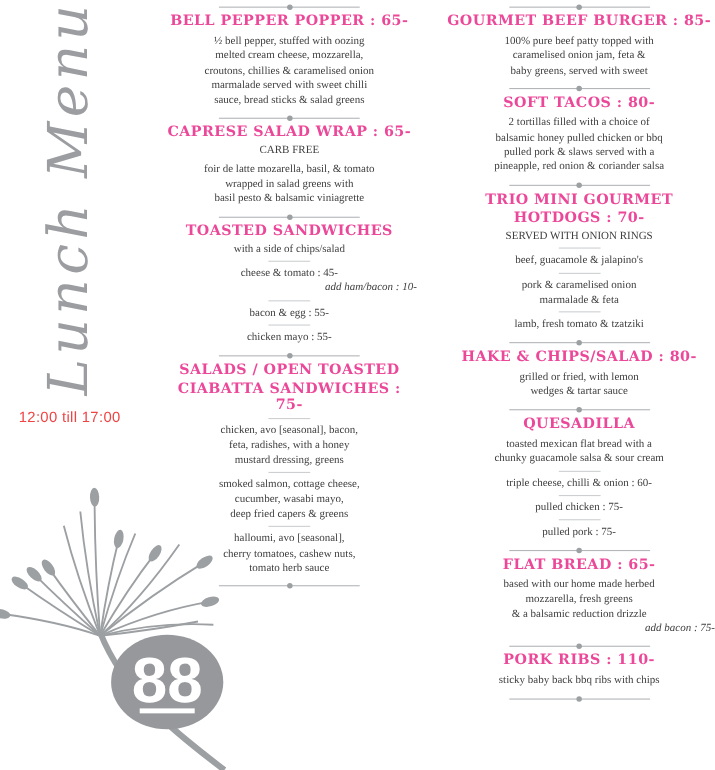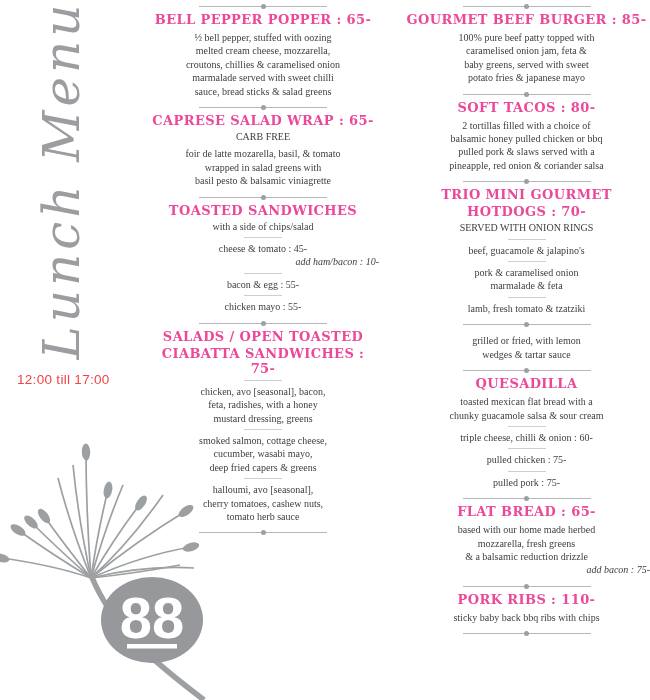--- a/index.html
+++ b/index.html
@@ -116,21 +116,20 @@
     <div class="sec-divider"></div>
   </div>
 <div id="col-right" class="col">
     <div class="sec-divider"></div>
     <section class="menu-section">
       <h3 class="sec-title">GOURMET BEEF BURGER : 85-</h3>
       <div class="item-group">
         <div class="menu-line">100% pure beef patty topped with</div>
         <div class="menu-line">caramelised onion jam, feta &amp;</div>
         <div class="menu-line">baby greens, served with sweet</div>
-        <div class="menu-line">potato fries &amp; japanese mayo</div>
       </div>
     </section>
     <div class="sec-divider"></div>
     <section class="menu-section">
       <h3 class="sec-title">SOFT TACOS : 80-</h3>
       <div class="item-group">
         <div class="menu-line">2 tortillas filled with a choice of</div>
         <div class="menu-line">balsamic honey pulled chicken or bbq</div>
         <div class="menu-line">pulled pork &amp; slaws served with a</div>
         <div class="menu-line">pineapple, red onion &amp; coriander salsa</div>
@@ -150,20 +149,21 @@
         <div class="menu-line">pork &amp; caramelised onion</div>
         <div class="menu-line">marmalade &amp; feta</div>
       </div>
       <div class="item-divider"></div>
       <div class="item-group">
         <div class="menu-line">lamb, fresh tomato &amp; tzatziki</div>
       </div>
     </section>
     <div class="sec-divider"></div>
     <section class="menu-section">
+      <h3 class="sec-title">HAKE &amp; CHIPS/SALAD : 80-</h3>
       <div class="item-group">
         <div class="menu-line">grilled or fried, with lemon</div>
         <div class="menu-line">wedges &amp; tartar sauce</div>
       </div>
     </section>
     <div class="sec-divider"></div>
     <section class="menu-section">
       <h3 class="sec-title">QUESADILLA</h3>
       <div class="item-group">
         <div class="menu-line">toasted mexican flat bread with a</div>

